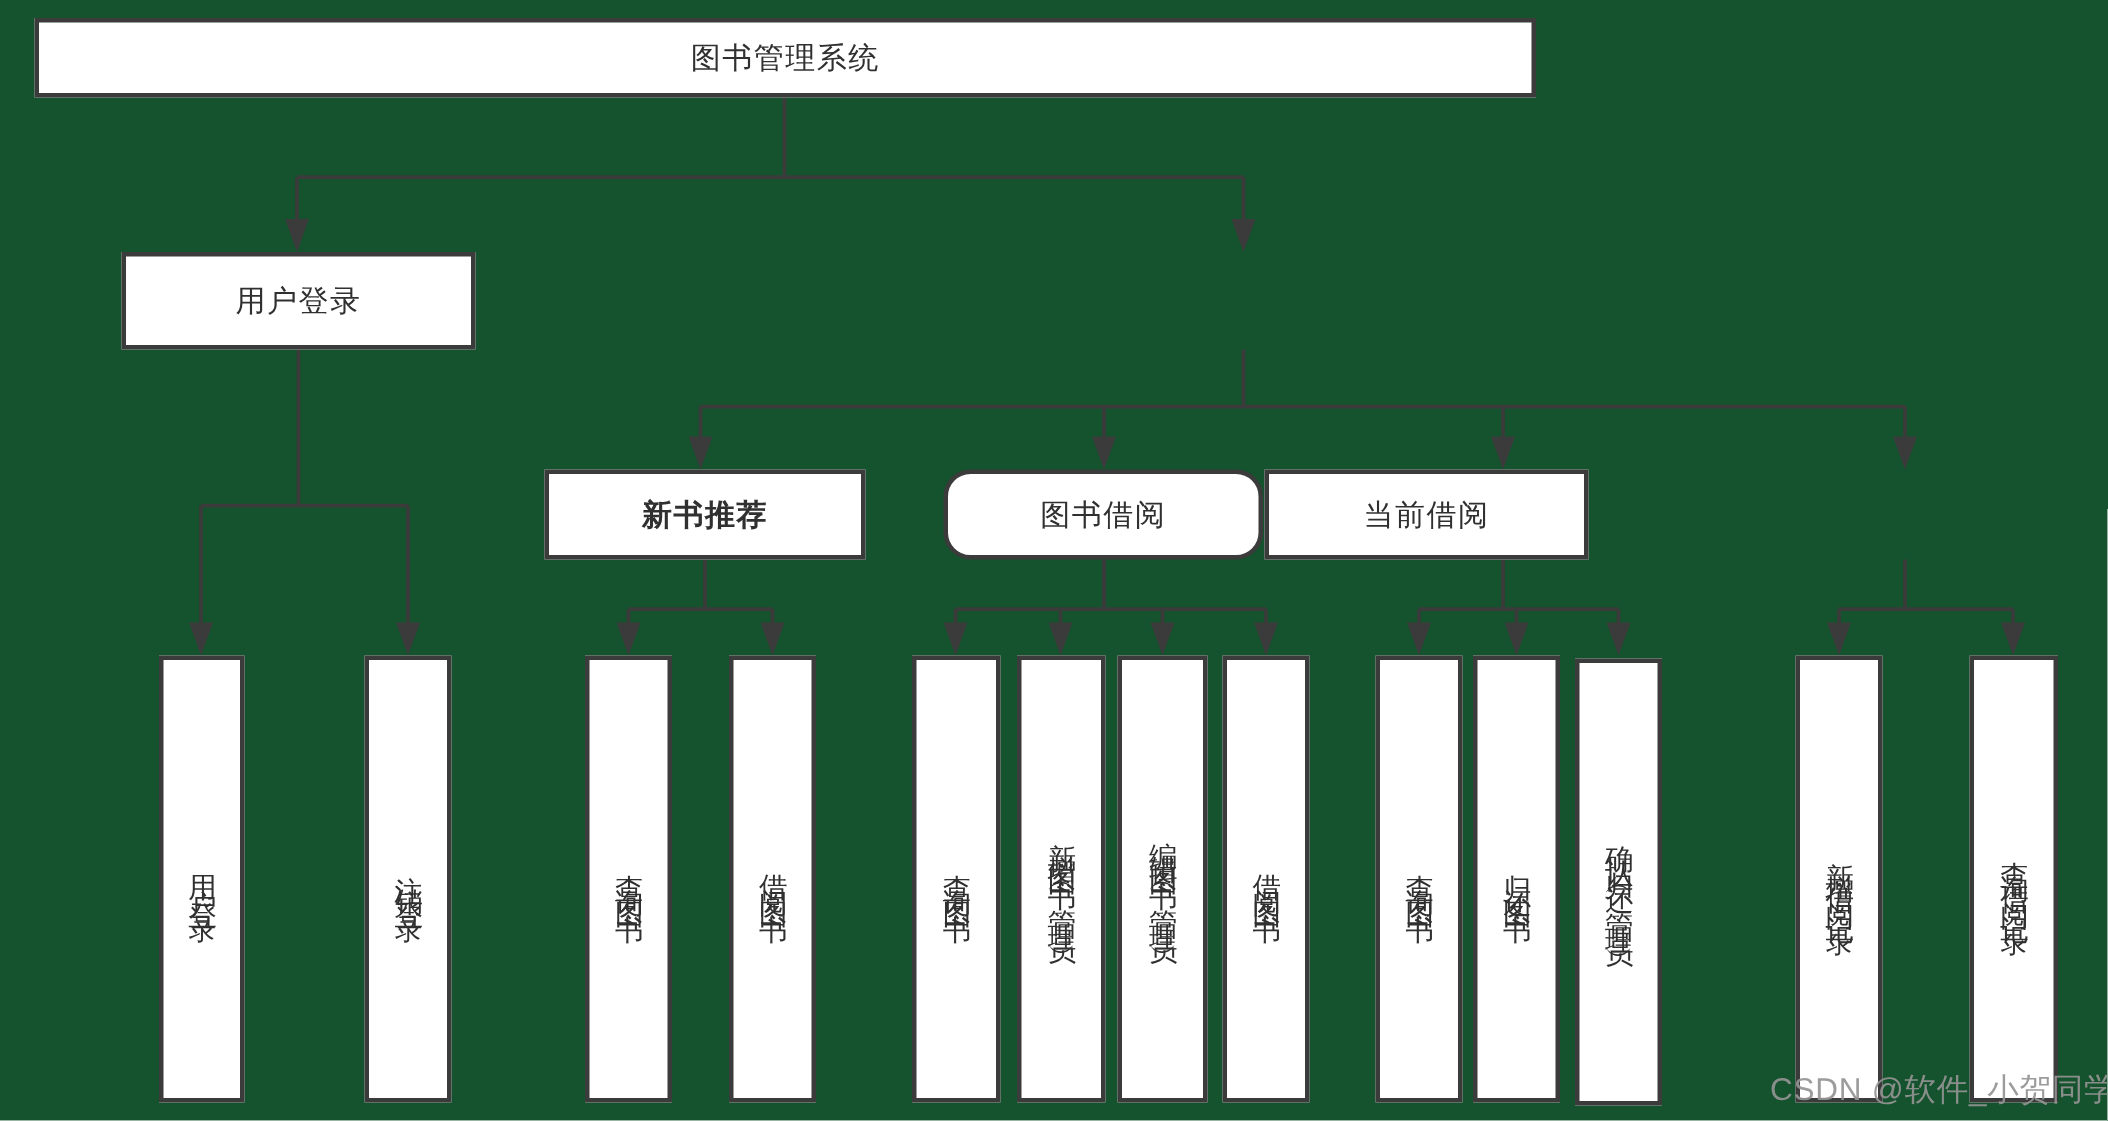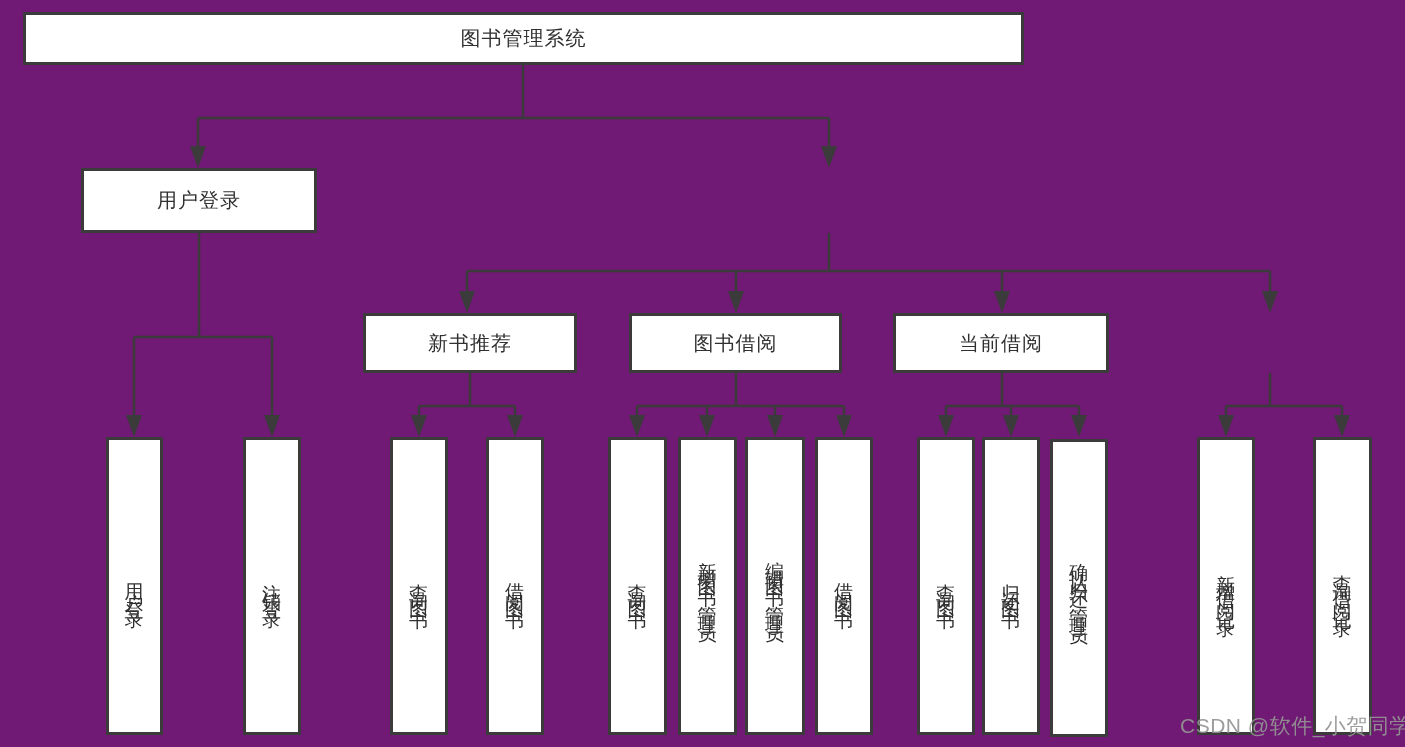--- a/index.html
+++ b/index.html
@@ -4,21 +4,21 @@
 <style>
   html, body {
     margin: 0;
     padding: 0;
     background: #ffffff;
   }
   .canvas {
     position: relative;
     width: 1405px;
     height: 747px;
-    background: #701a75;
+    background: #14532d;
     font-family: "Liberation Sans", sans-serif;
     overflow: hidden;
   }
   .connector-layer {
     position: absolute;
     left: 0;
     top: 0;
     width: 1405px;
     height: 747px;
   }
@@ -95,27 +95,27 @@
   </svg>
 
   <div class="node hbox" style="left:23px; top:12px; width:1001px; height:53px;">
     <span>图书管理系统</span>
   </div>
 
   <div class="node hbox" style="left:81px; top:168px; width:236px; height:65px;">
     <span>用户登录</span>
   </div>
 
-  <div class="node hbox" style="left:363px; top:313px; width:214px; height:60px;">
+  <div class="node hbox" style="left:363px; top:313px; width:214px; height:60px;font-weight:bold;">
     <span>新书推荐</span>
   </div>
-  <div class="node hbox" style="left:629px; top:313px; width:213px; height:60px;">
+  <div class="node hbox" style="left:629px; top:313px; width:213px; height:60px;border-radius:18px;">
     <span>图书借阅</span>
   </div>
-  <div class="node hbox" style="left:893px; top:313px; width:216px; height:60px;">
+  <div class="node hbox" style="left:843px; top:313px; width:216px; height:60px;">
     <span>当前借阅</span>
   </div>
 
   <div class="node vbox" style="left:106px; top:437px; width:57px; height:298px;">
     <span>用户登录</span>
   </div>
   <div class="node vbox" style="left:243px; top:437px; width:58px; height:298px;">
     <span>注销登录</span>
   </div>
 

